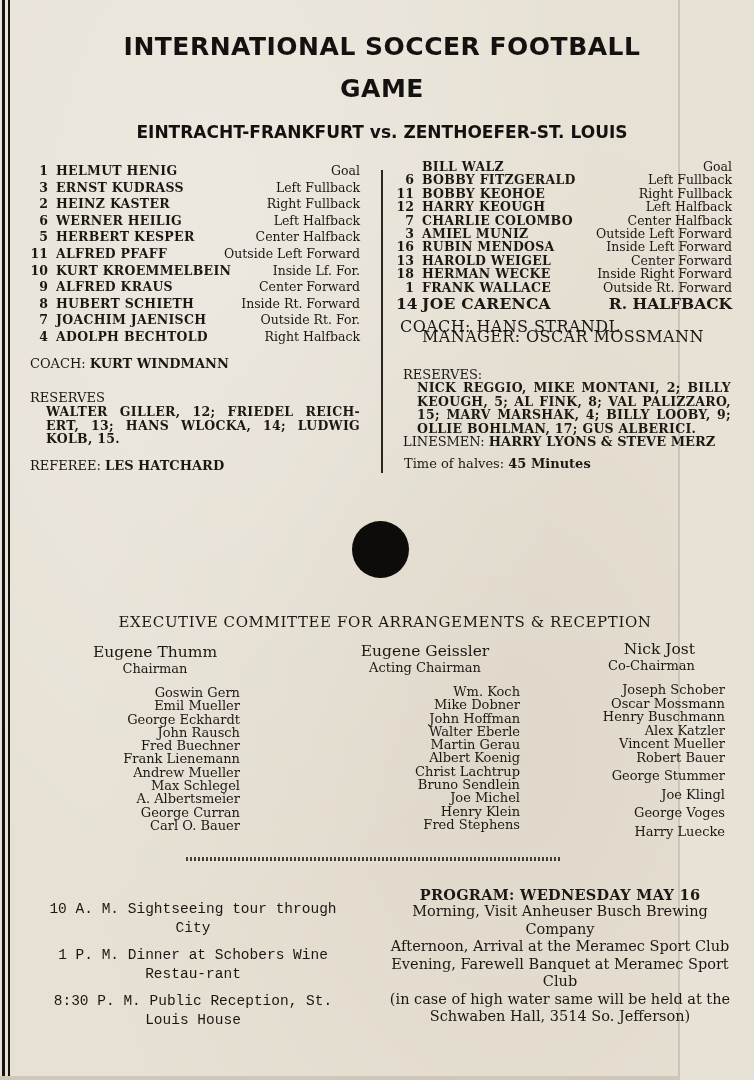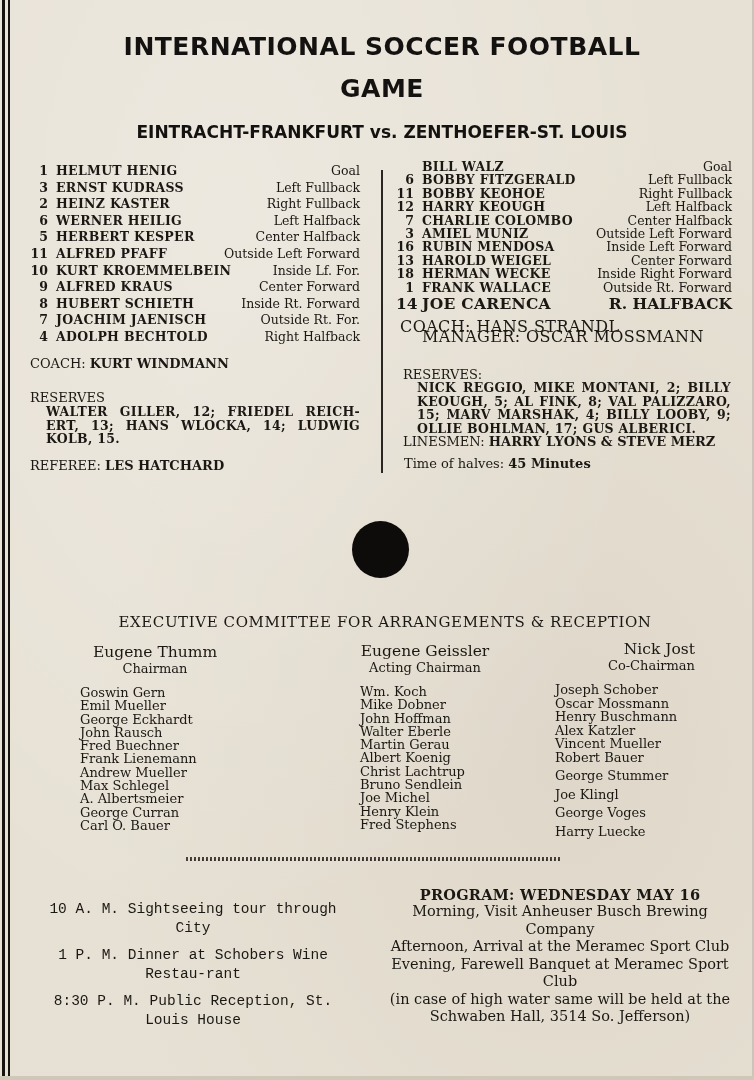--- a/index.html
+++ b/index.html
@@ -4,21 +4,21 @@
 <style>
   html, body { margin: 0; padding: 0; }
   body {
     width: 754px; height: 1080px; overflow: hidden;
     background: #e8e2d6;
     font-family: "DejaVu Serif", "Liberation Serif", serif;
     color: #1b1814;
     position: relative;
   }
   .paper {
-    position: absolute; left: 0; top: 0; width: 754px; height: 1080px;
+    position: absolute; left: 0; top: 0; width: 680px; height: 1080px;
     background:
       radial-gradient(ellipse at 30% 20%, rgba(255,255,255,0.25), rgba(0,0,0,0) 60%),
       radial-gradient(ellipse at 75% 70%, rgba(150,130,100,0.10), rgba(0,0,0,0) 60%),
       #e7e1d5;
   }
   .edge-line { position: absolute; top: 0; bottom: 0; background: #151210; }
   .edge-line.l1 { left: 2px; width: 3px; }
   .edge-line.l2 { left: 8px; width: 2px; }
   .edge-right { position: absolute; top: 0; bottom: 0; right: 0; width: 2px; background: #ccc4b6; }
   .edge-bottom { position: absolute; left: 0; right: 0; bottom: 0; height: 4px; background: #cfc7b8; }
@@ -57,21 +57,21 @@
 
   .ball { position: absolute; left: 352px; top: 521px; width: 57px; height: 57px; border-radius: 50%; background: #0e0c0b; }
 
   .committee-title {
     position: absolute; left: 0; width: 770px; text-align: center; top: 613px;
     font-size: 15px; letter-spacing: 0.6px;
   }
   .col { position: absolute; }
   .col .head { font-size: 15.5px; text-align: center; }
   .col .role { font-size: 13px; text-align: center; }
-  .col ul { list-style: none; margin: 10px 0 0 0; padding: 0; font-size: 13px; line-height: 13.3px; }
+  .col ul { list-style: none; margin: 10px 0 0 0; padding: 0; font-size: 13px; line-height: 13.3px; text-align: right; }
   .col1 { left: 80px; top: 643px; width: 160px; }
   .col1 .head, .col1 .role { width: 150px; }
   .col2 { left: 312px; top: 642px; width: 160px; margin-left: 48px; }
   .col2 .head, .col2 .role { width: 130px; }
   .col3 { left: 555px; top: 640px; width: 170px; }
   .col3 .head, .col3 .role { width: 140px; text-align: right; }
   .col3 ul { line-height: 13.5px; }
   .col3 ul li.gap { margin-top: 5px; }
 
   .wavy {

